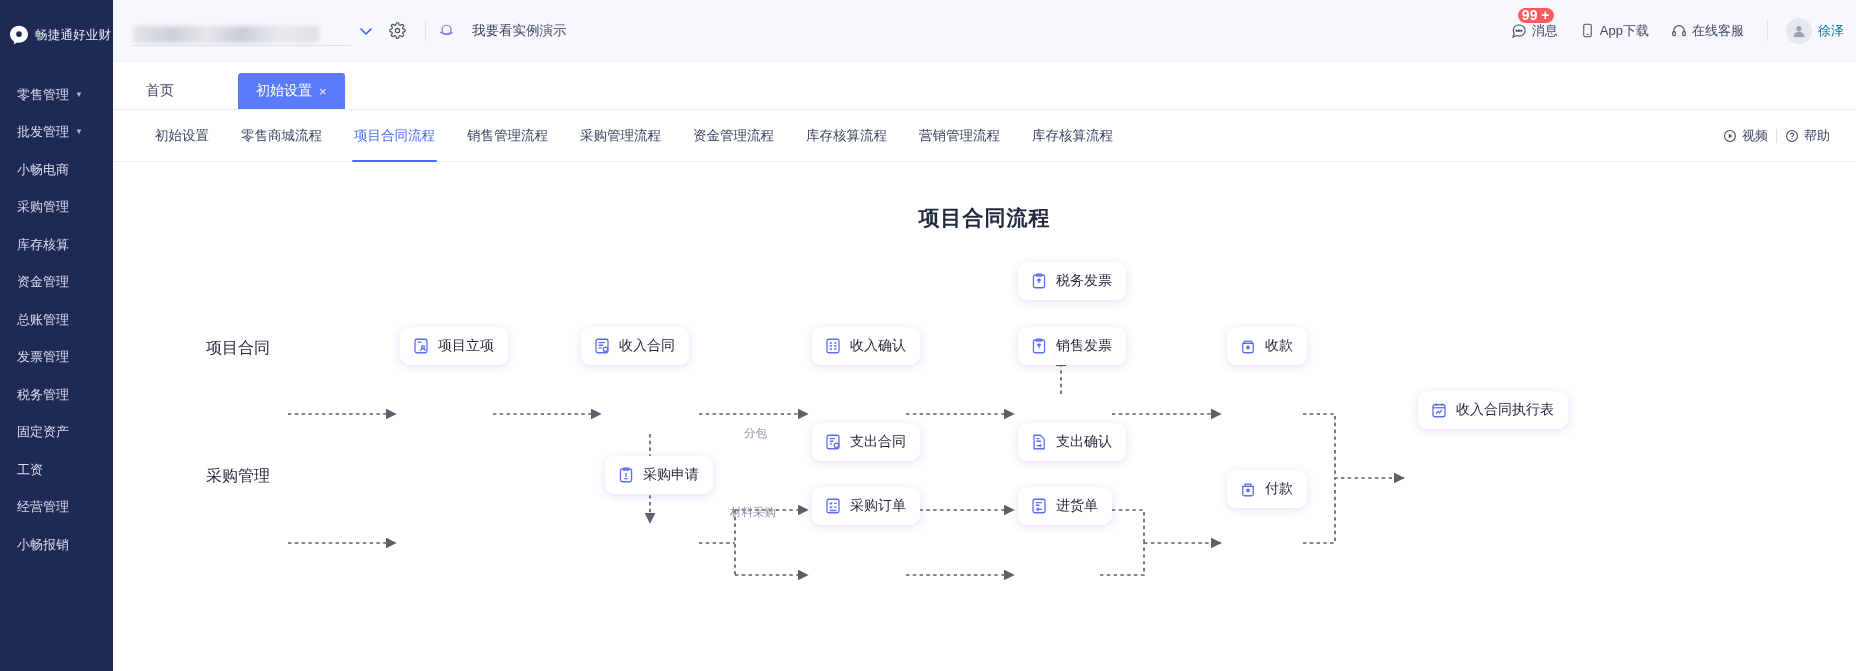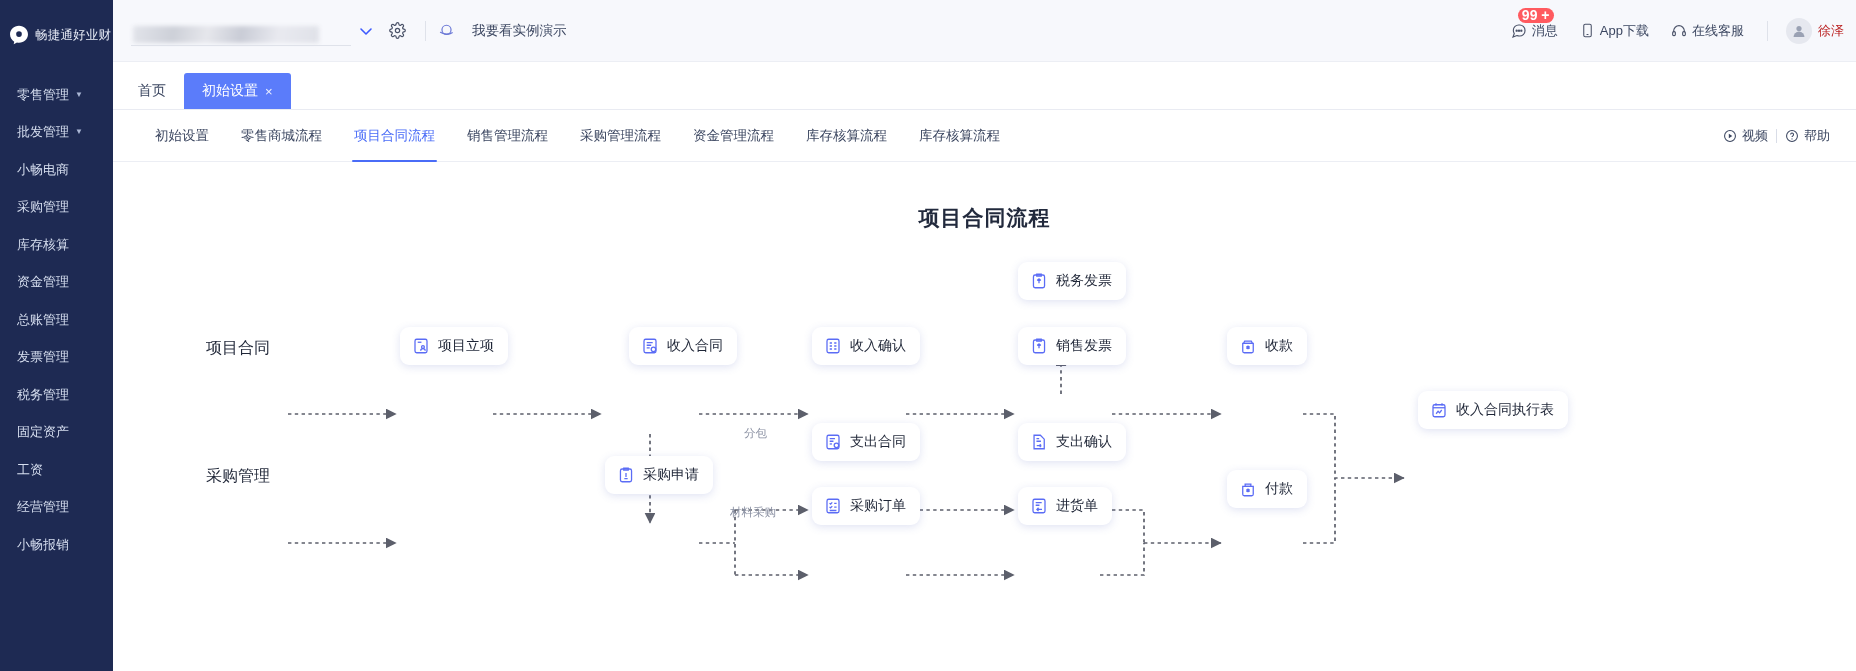--- a/index.html
+++ b/index.html
@@ -98,27 +98,27 @@
     position:absolute; top:-7px; left: 18px;
     background:#ff5a5f; color:#fff; font-size:14px; line-height:14px;
     height:15px; min-width:26px; padding:0 4px; border-radius:8px;
     text-align:center; font-weight:700;
   }
   .avatar {
     width:26px; height:26px; border-radius:50%; background:#e6e8ef;
     display:flex; align-items:center; justify-content:center; color:#9aa1b3;
     margin-left: 6px;
   }
-  .user-name { color:#b91c1c; font-size:13px; margin-left:6px; white-space:nowrap; }
+  .user-name { color:#0369a1; font-size:13px; margin-left:6px; white-space:nowrap; }
 
   
   .pagetabs {
     height: 48px; flex: 0 0 48px;
     background:#fff; border-bottom: 1px solid #e9ebf2;
-    display:flex; align-items:flex-end; padding-left: 7px;
+    display:flex; align-items:flex-end; padding-left: 15px; gap: 46px;
   }
   .ptab {
     height: 36px; display:flex; align-items:center; gap:7px;
     padding: 0 18px; font-size:14px; color:#3b4660; cursor:pointer;
     border-radius: 3px 3px 0 0;
   }
   .ptab.active { background:#5b7cfa; color:#fff; }
   .ptab .tab-close { font-size: 13px; opacity:.9; }
 
   
@@ -338,20 +338,23 @@
           <div class="stab">
             <span>采购管理流程</span>
           </div>
           <div class="stab">
             <span>资金管理流程</span>
           </div>
           <div class="stab">
             <span>库存核算流程</span>
           </div>
           <div class="stab">
+            <span>营销管理流程</span>
+          </div>
+          <div class="stab">
             <span>库存核算流程</span>
           </div>
         </div>
       <div class="subtabs-right" id="sub-tabs-right">
           <div class="srt">
             <span style="display: flex;">
               <svg width="14" height="14" viewBox="0 0 24 24" fill="none" stroke="currentColor" stroke-width="1.8">
                 <circle cx="12" cy="12" r="9.3"></circle>
                 <path d="M10 8.3l6 3.7-6 3.7z" fill="currentColor" stroke="none"></path>
               </svg>
@@ -430,21 +433,21 @@
             <span class="nico">
               <svg width="18" height="18" viewBox="0 0 24 24" fill="none" stroke="currentColor" stroke-width="1.7">
                 <rect x="4" y="3" width="16" height="18" rx="2.2"></rect>
                 <path d="M7.6 7h5"></path>
                 <circle cx="14.6" cy="13.4" r="1.9"></circle>
                 <path d="M11.6 18.4a3 3 0 016 0"></path>
               </svg>
             </span>
             <span>项目立项</span>
           </div>
-          <div class="node" style="left: 516px; top: 165px; text-align: center;">
+          <div class="node" style="left: 468px; top: 165px; text-align: center;">
             <span class="nico">
               <svg width="18" height="18" viewBox="0 0 24 24" fill="none" stroke="currentColor" stroke-width="1.7">
                 <rect x="4" y="3" width="16" height="18" rx="2.2"></rect>
                 <path d="M7.6 7.4h8M7.6 11h6M7.6 14.6h4"></path>
                 <circle cx="16.6" cy="16.4" r="3"></circle>
               </svg>
             </span>
             <span>收入合同</span>
           </div>
           <div class="node" style="left: 699px; top: 165px;">

